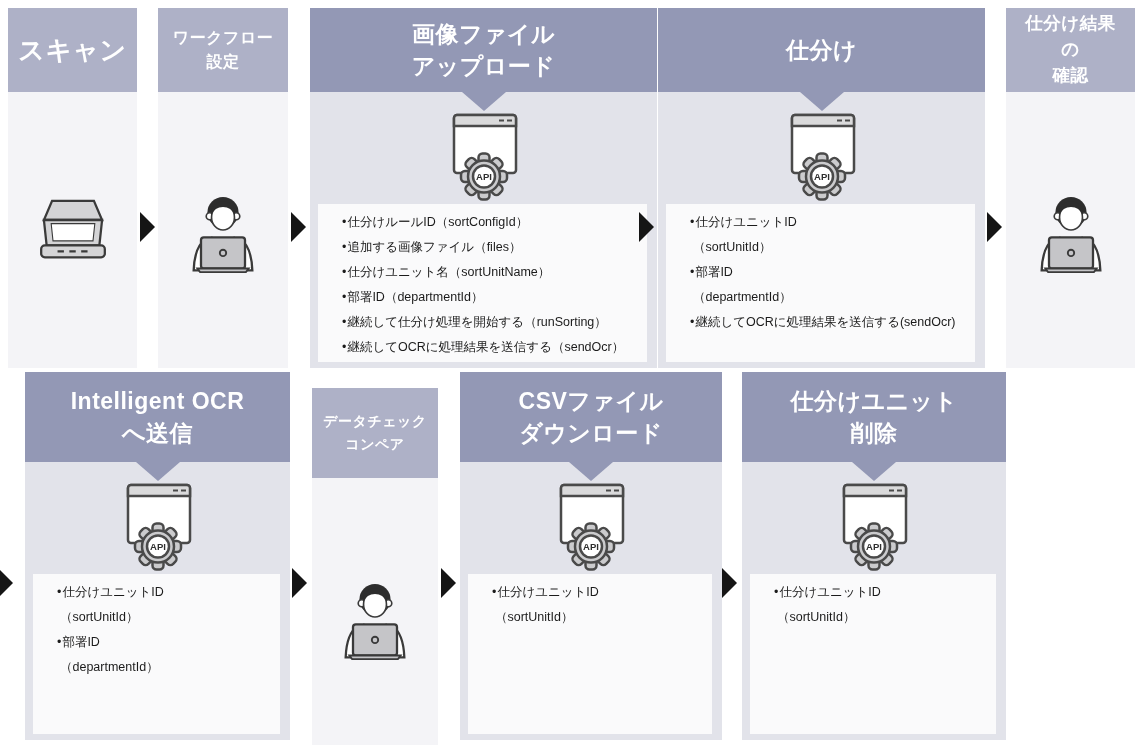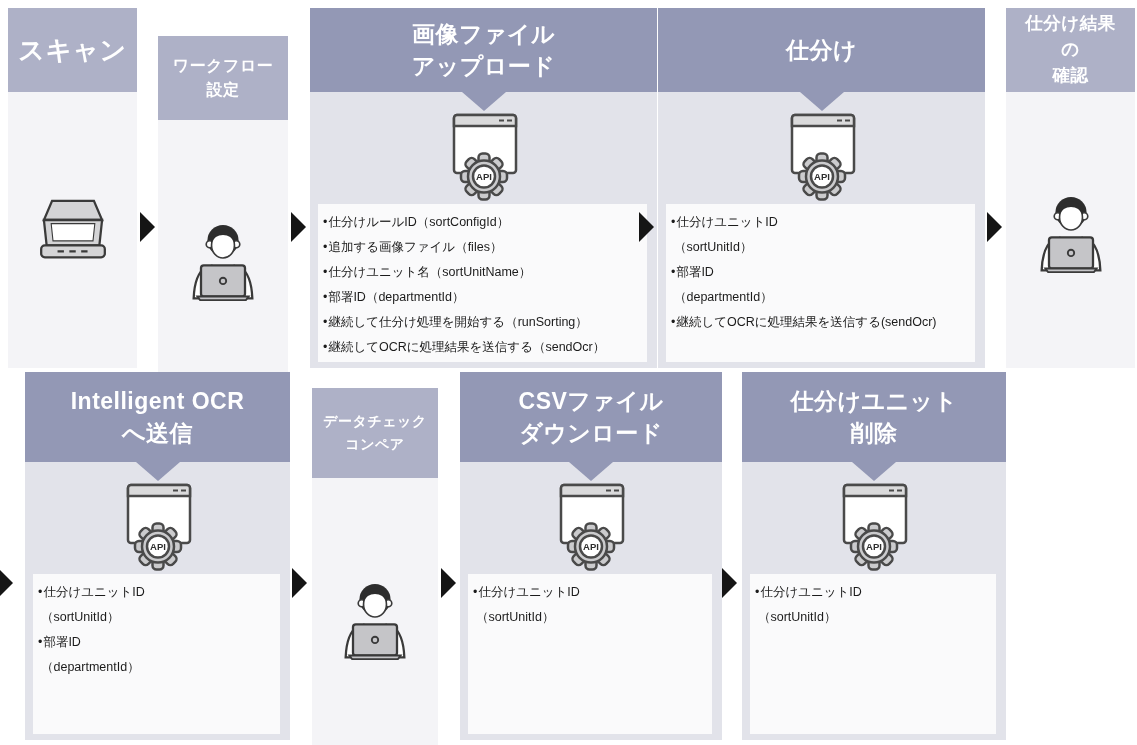--- a/index.html
+++ b/index.html
@@ -24,21 +24,21 @@
     border-left:22px solid transparent;border-right:22px solid transparent;
     border-top:19px solid var(--header-dark);
   }
   .step-body{display:flex;flex-direction:column;align-items:center;}
   .body-gray{background:var(--body-gray);}
   .body-light{background:var(--body-light);justify-content:center;}
   .body-gray .icon-wrap{height:112px;box-sizing:border-box;padding-top:20px;display:flex;align-items:flex-start;justify-content:center;}
   .body-light .icon-wrap{display:flex;align-items:center;justify-content:center;}
   .panel{
     background:var(--panel-bg);align-self:stretch;flex:1;
-    margin:0 10px 6px 8px;padding:6px 4px 0 5px;box-sizing:border-box;
+    margin:0 10px 6px 8px;padding:6px 4px 0 24px;box-sizing:border-box;
     font-size:12.5px;color:var(--param-text);overflow:hidden;
   }
   .param-line{line-height:25px;white-space:nowrap;}
   .param-line.cont{padding-left:3px;}
   .bullet{margin-right:1px;}
   .arrow{
     position:absolute;width:0;height:0;
     border-top:15px solid transparent;border-bottom:15px solid transparent;
     border-left:15px solid var(--arrow);
   }
@@ -58,21 +58,21 @@
               <polygon points="32,3 78,3 87,24 23,24" fill="#d4d4d6" stroke="#3a3a3a" stroke-width="2.5"></polygon>
               <polygon points="23,24 87,24 84,52 26,52" fill="#d4d4d6" stroke="#3a3a3a" stroke-width="2.5"></polygon>
               <polygon points="31,28 79,28 77,47 33,47" fill="#ffffff" stroke="#3a3a3a" stroke-width="1.2"></polygon>
               <rect x="20" y="52" width="70" height="13" rx="4" fill="#d4d4d6" stroke="#3a3a3a" stroke-width="2.5"></rect>
               <path d="M38 58.5 h7 M51 58.5 h7 M64 58.5 h7" stroke="#3a3a3a" stroke-width="2.5"></path>
             </svg>
           </div>
         </div>
       </div>
       <div class="step tone-light" style="left: 158px; top: 8px; width: 130px; height: 360px;">
-        <div class="step-header size-sm" style="height: 84px; margin-top: 28px;">
+        <div class="step-header size-sm" style="height: 84px;">
           <div class="title-line">ワークフロー</div>
           <div class="title-line">設定</div>
         </div>
         <div class="step-body body-light" style="height: 276px;">
           <div class="icon-wrap">
             <svg width="88" height="88" viewBox="0 0 96 96">
               <path d="M16 92 q1 -26 13 -34 l19 13 l19 -13 q12 8 13 34 z" fill="#ffffff" stroke="#3a3a3a" stroke-width="2.5"></path>
               <path d="M37 57 l11 9 l-7 5 z" fill="#ffffff" stroke="#3a3a3a" stroke-width="1.8"></path>
               <path d="M59 57 l-11 9 l7 5 z" fill="#ffffff" stroke="#3a3a3a" stroke-width="1.8"></path>
               <path d="M45 67 h6 l2 13 l-5 6 l-5 -6 z" fill="#9a9a9e" stroke="#3a3a3a" stroke-width="1.5"></path>

